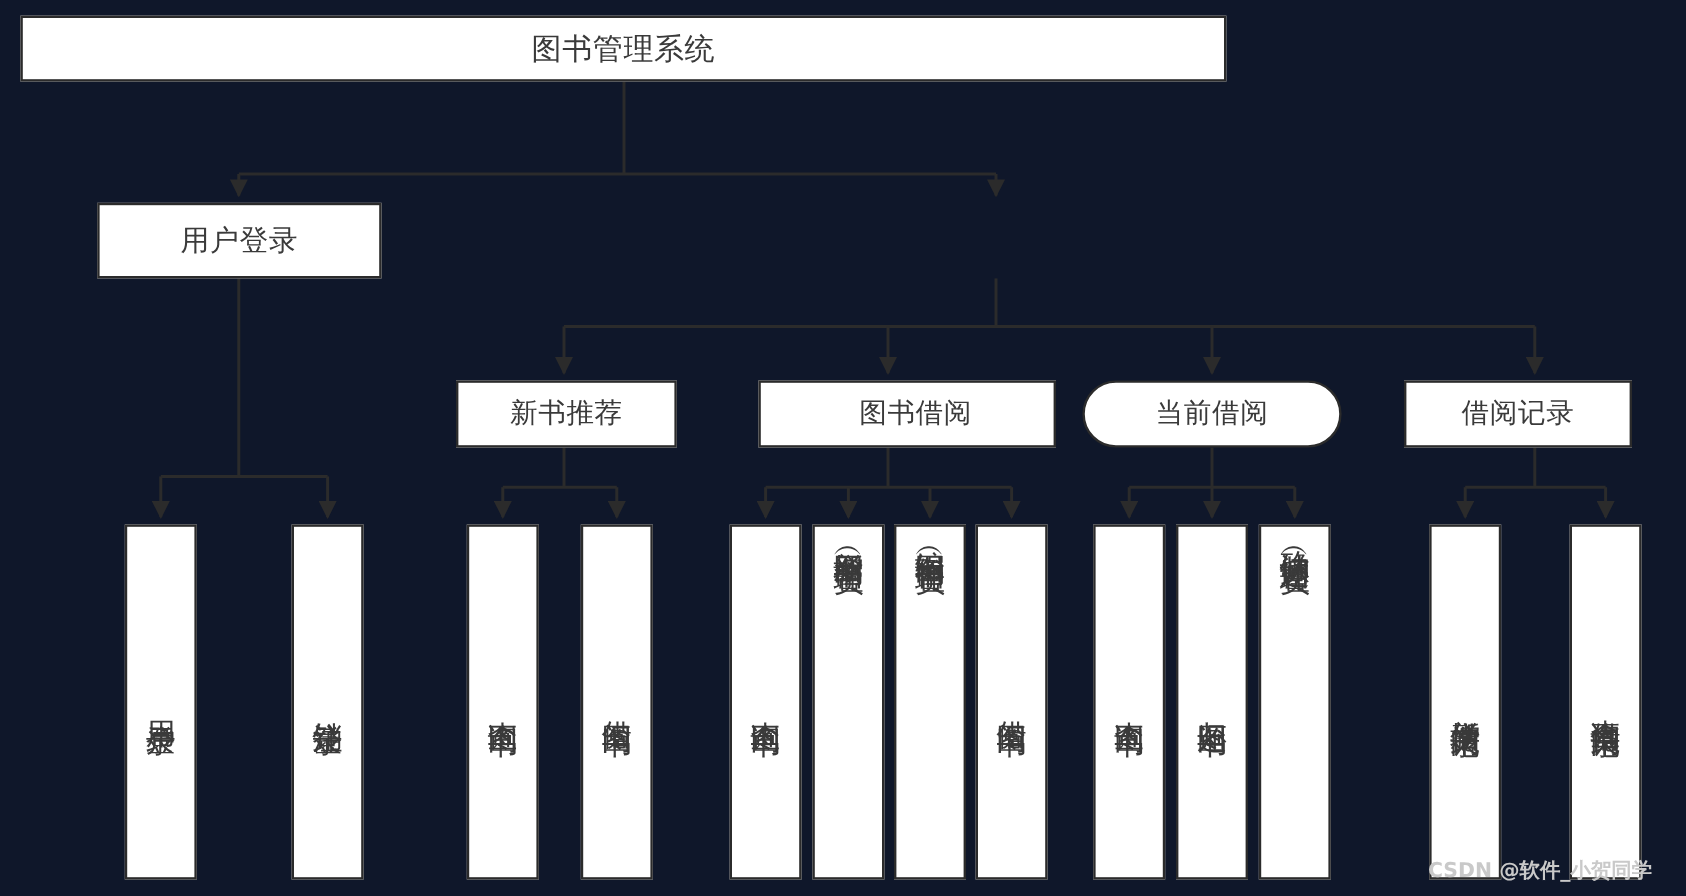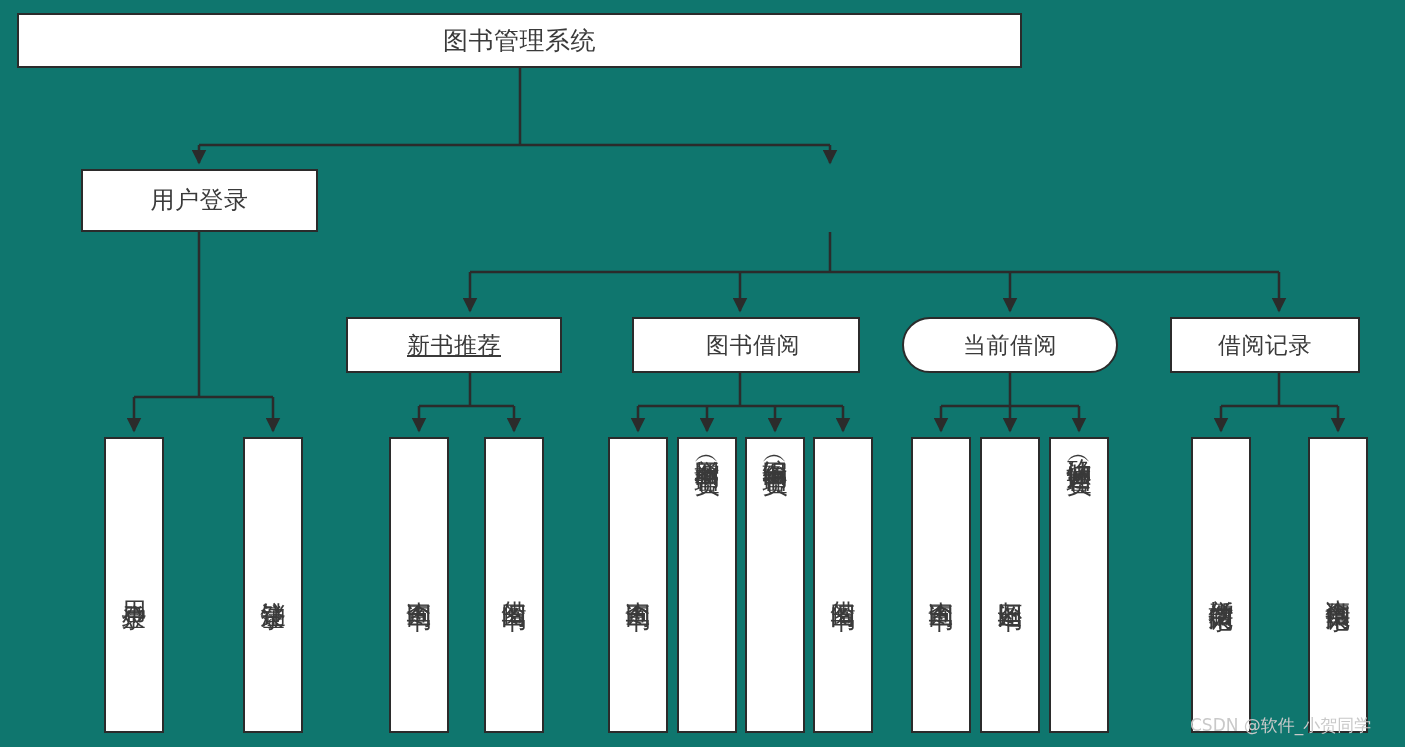--- a/index.html
+++ b/index.html
@@ -8,21 +8,21 @@
     padding: 0;
     background: #ffffff;
   }
   body {
     font-family: "DejaVu Sans", "Liberation Sans", sans-serif;
   }
   #canvas {
     position: relative;
     width: 1405px;
     height: 747px;
-    background: #0f766e;
+    background: #0f172a;
     overflow: hidden;
   }
   svg.connectors {
     position: absolute;
     left: 0;
     top: 0;
     width: 1405px;
     height: 747px;
     pointer-events: none;
   }
@@ -62,20 +62,21 @@
     align-items: center;
   }
   .watermark {
     position: absolute;
     left: 1190px;
     top: 714px;
     font-size: 17px;
     color: #c9c9c9;
     white-space: nowrap;
     font-family: "DejaVu Sans", "Liberation Sans", sans-serif;
+    font-weight: bold;
   }
 </style>
 </head>
 <body>
 
 <div id="canvas">
 
   <svg class="connectors" viewBox="0 0 1405 747" xmlns="http://www.w3.org/2000/svg">
     <defs>
       <marker id="arrow" viewBox="0 0 10 10" refX="9" refY="5" markerWidth="6" markerHeight="6" orient="auto-start-reverse">
@@ -127,24 +128,24 @@
   </svg>
 
   <div class="node root" style="left:17px; top:13px; width:1005px; height:55px;">
     <span class="label">图书管理系统</span>
   </div>
 
   <div class="node level2" style="left:81px; top:169px; width:237px; height:63px;">
     <span class="label">用户登录</span>
   </div>
 
-  <div class="node level3" style="left:346px; top:317px; width:216px; height:56px;text-decoration:underline;">
+  <div class="node level3" style="left:380px; top:317px; width:184px; height:56px;">
     <span class="label">新书推荐</span>
   </div>
-  <div class="node level3" style="left:632px; top:317px; width:228px; height:56px;padding-left:14px;">
+  <div class="node level3" style="left:632px; top:317px; width:248px; height:56px;padding-left:14px;">
     <span class="label">图书借阅</span>
   </div>
   <div class="node level3" style="left:902px; top:317px; width:216px; height:56px;border-radius:28px;">
     <span class="label">当前借阅</span>
   </div>
   <div class="node level3" style="left:1170px; top:317px; width:190px; height:56px;">
     <span class="label">借阅记录</span>
   </div>
 
   <div class="node leaf centered" style="left:104px; top:437px; width:60px; height:296px;">

